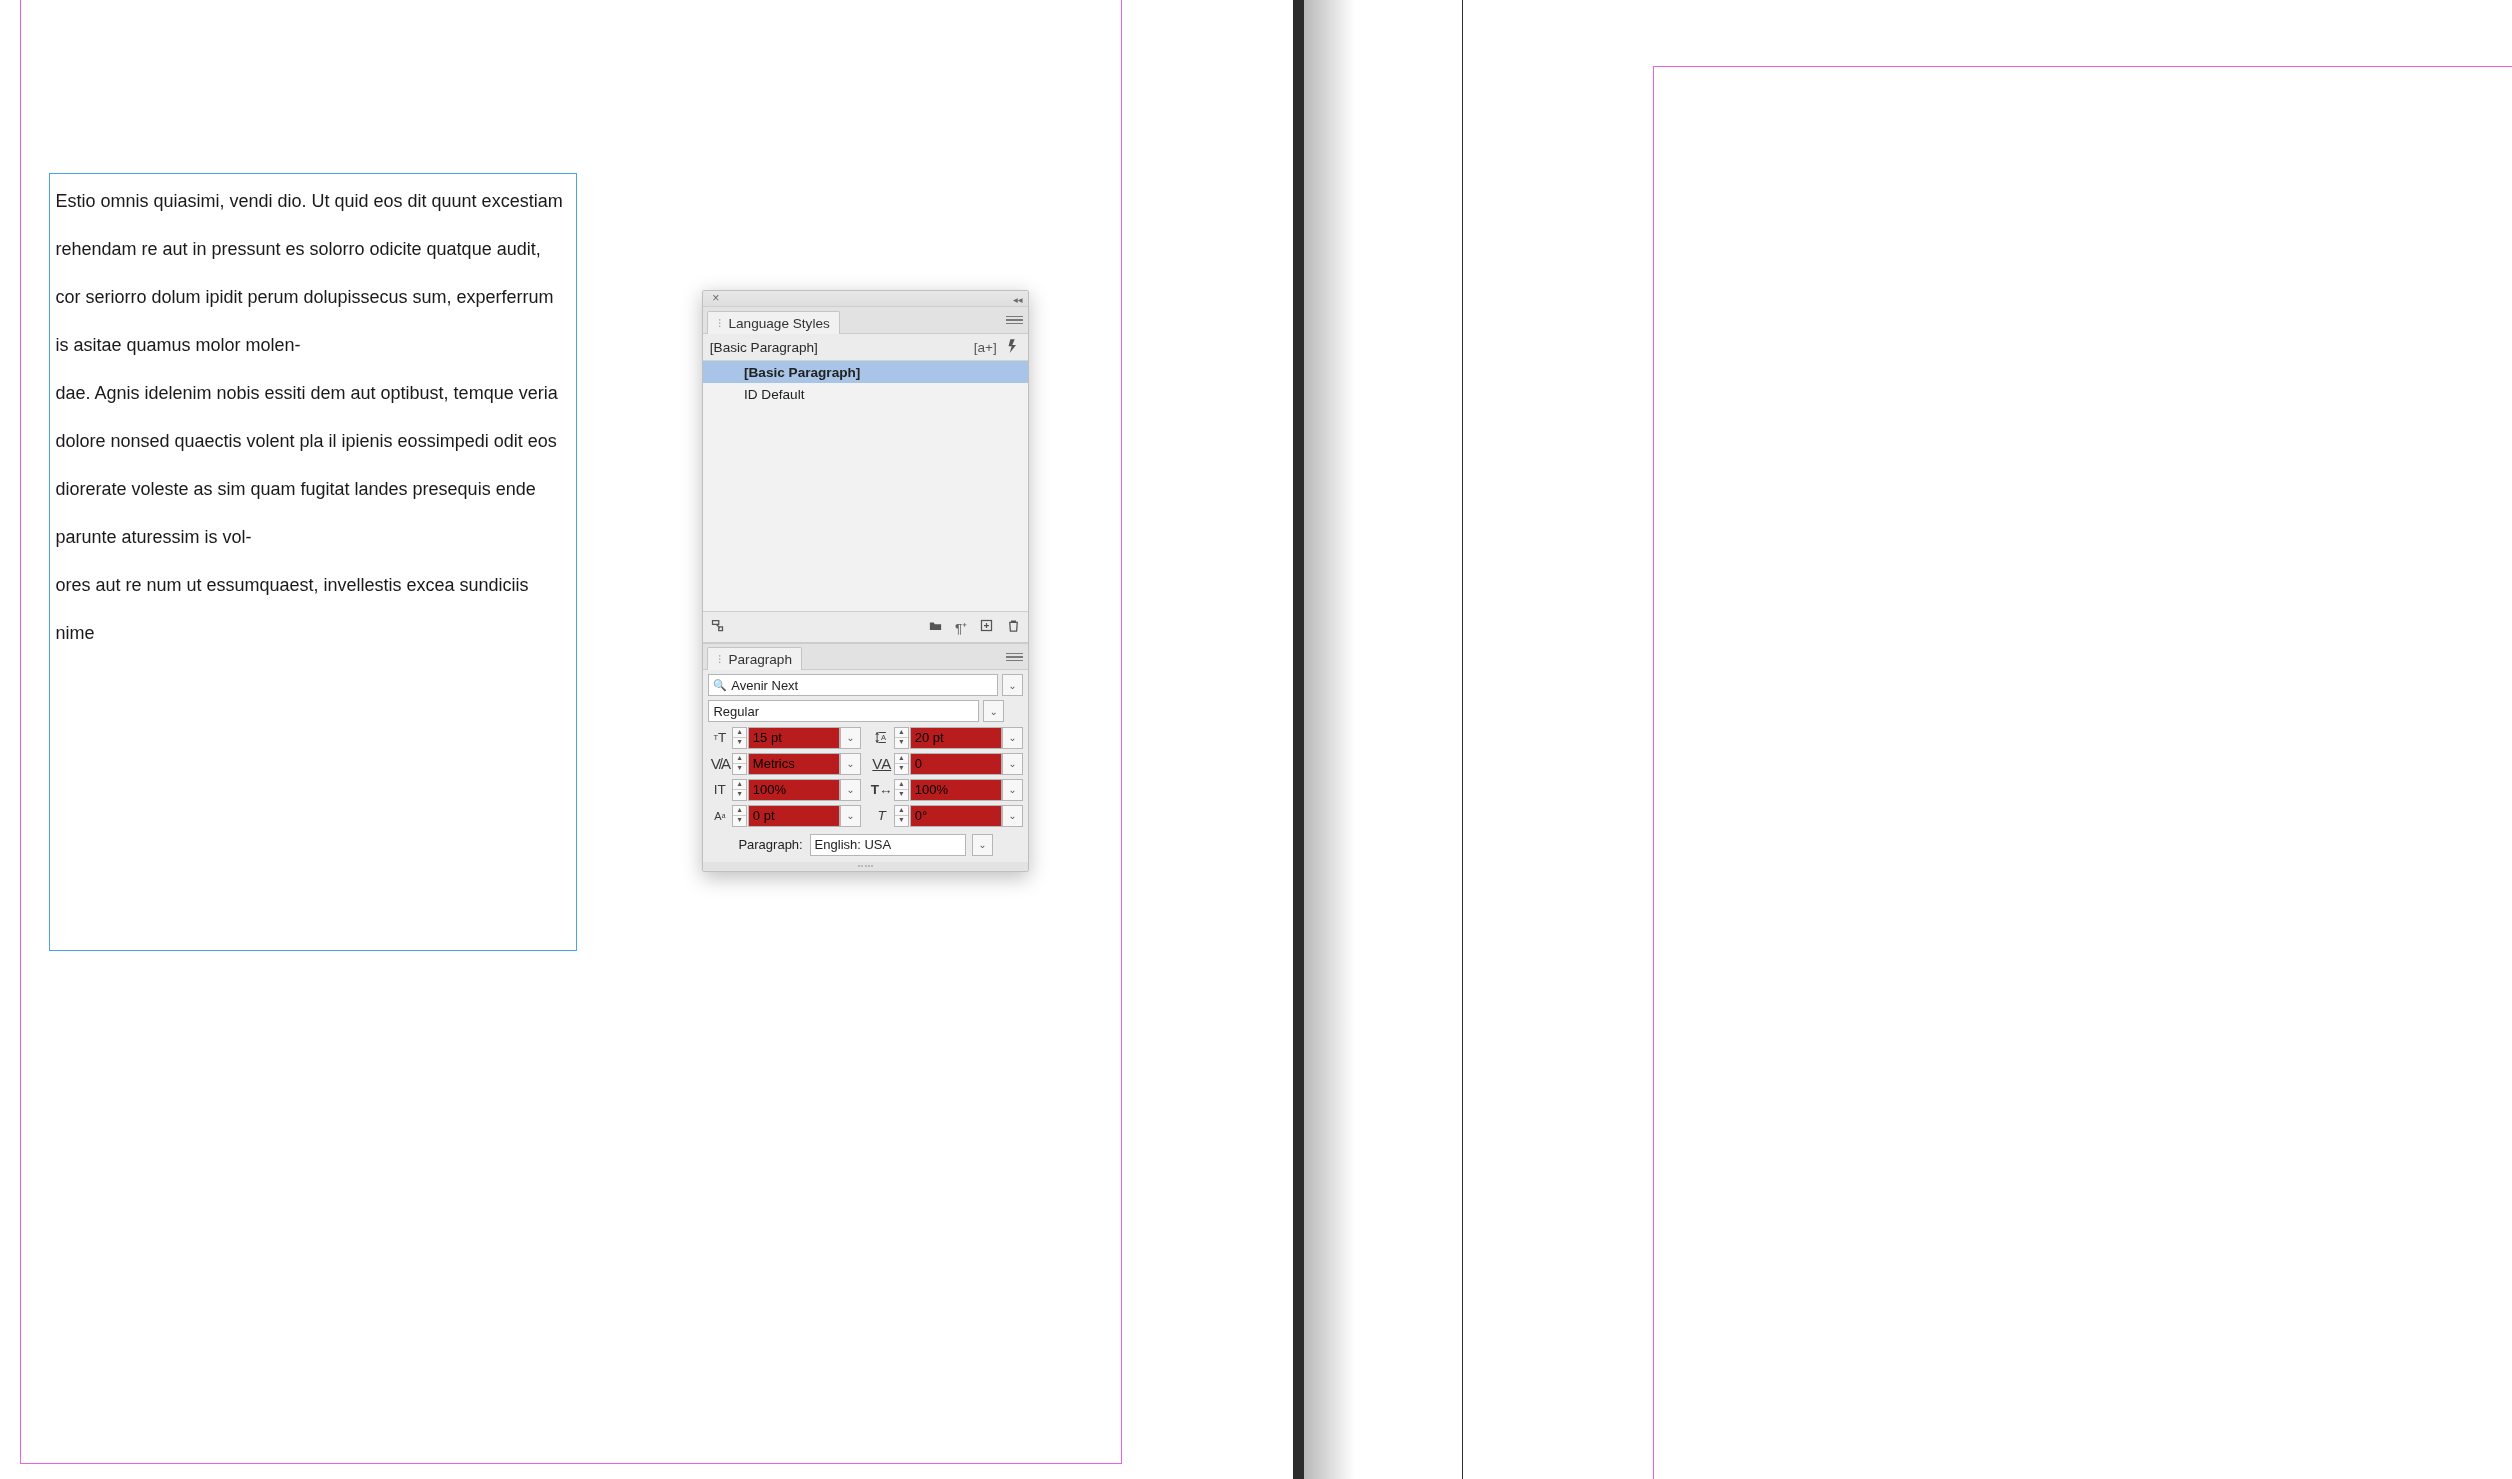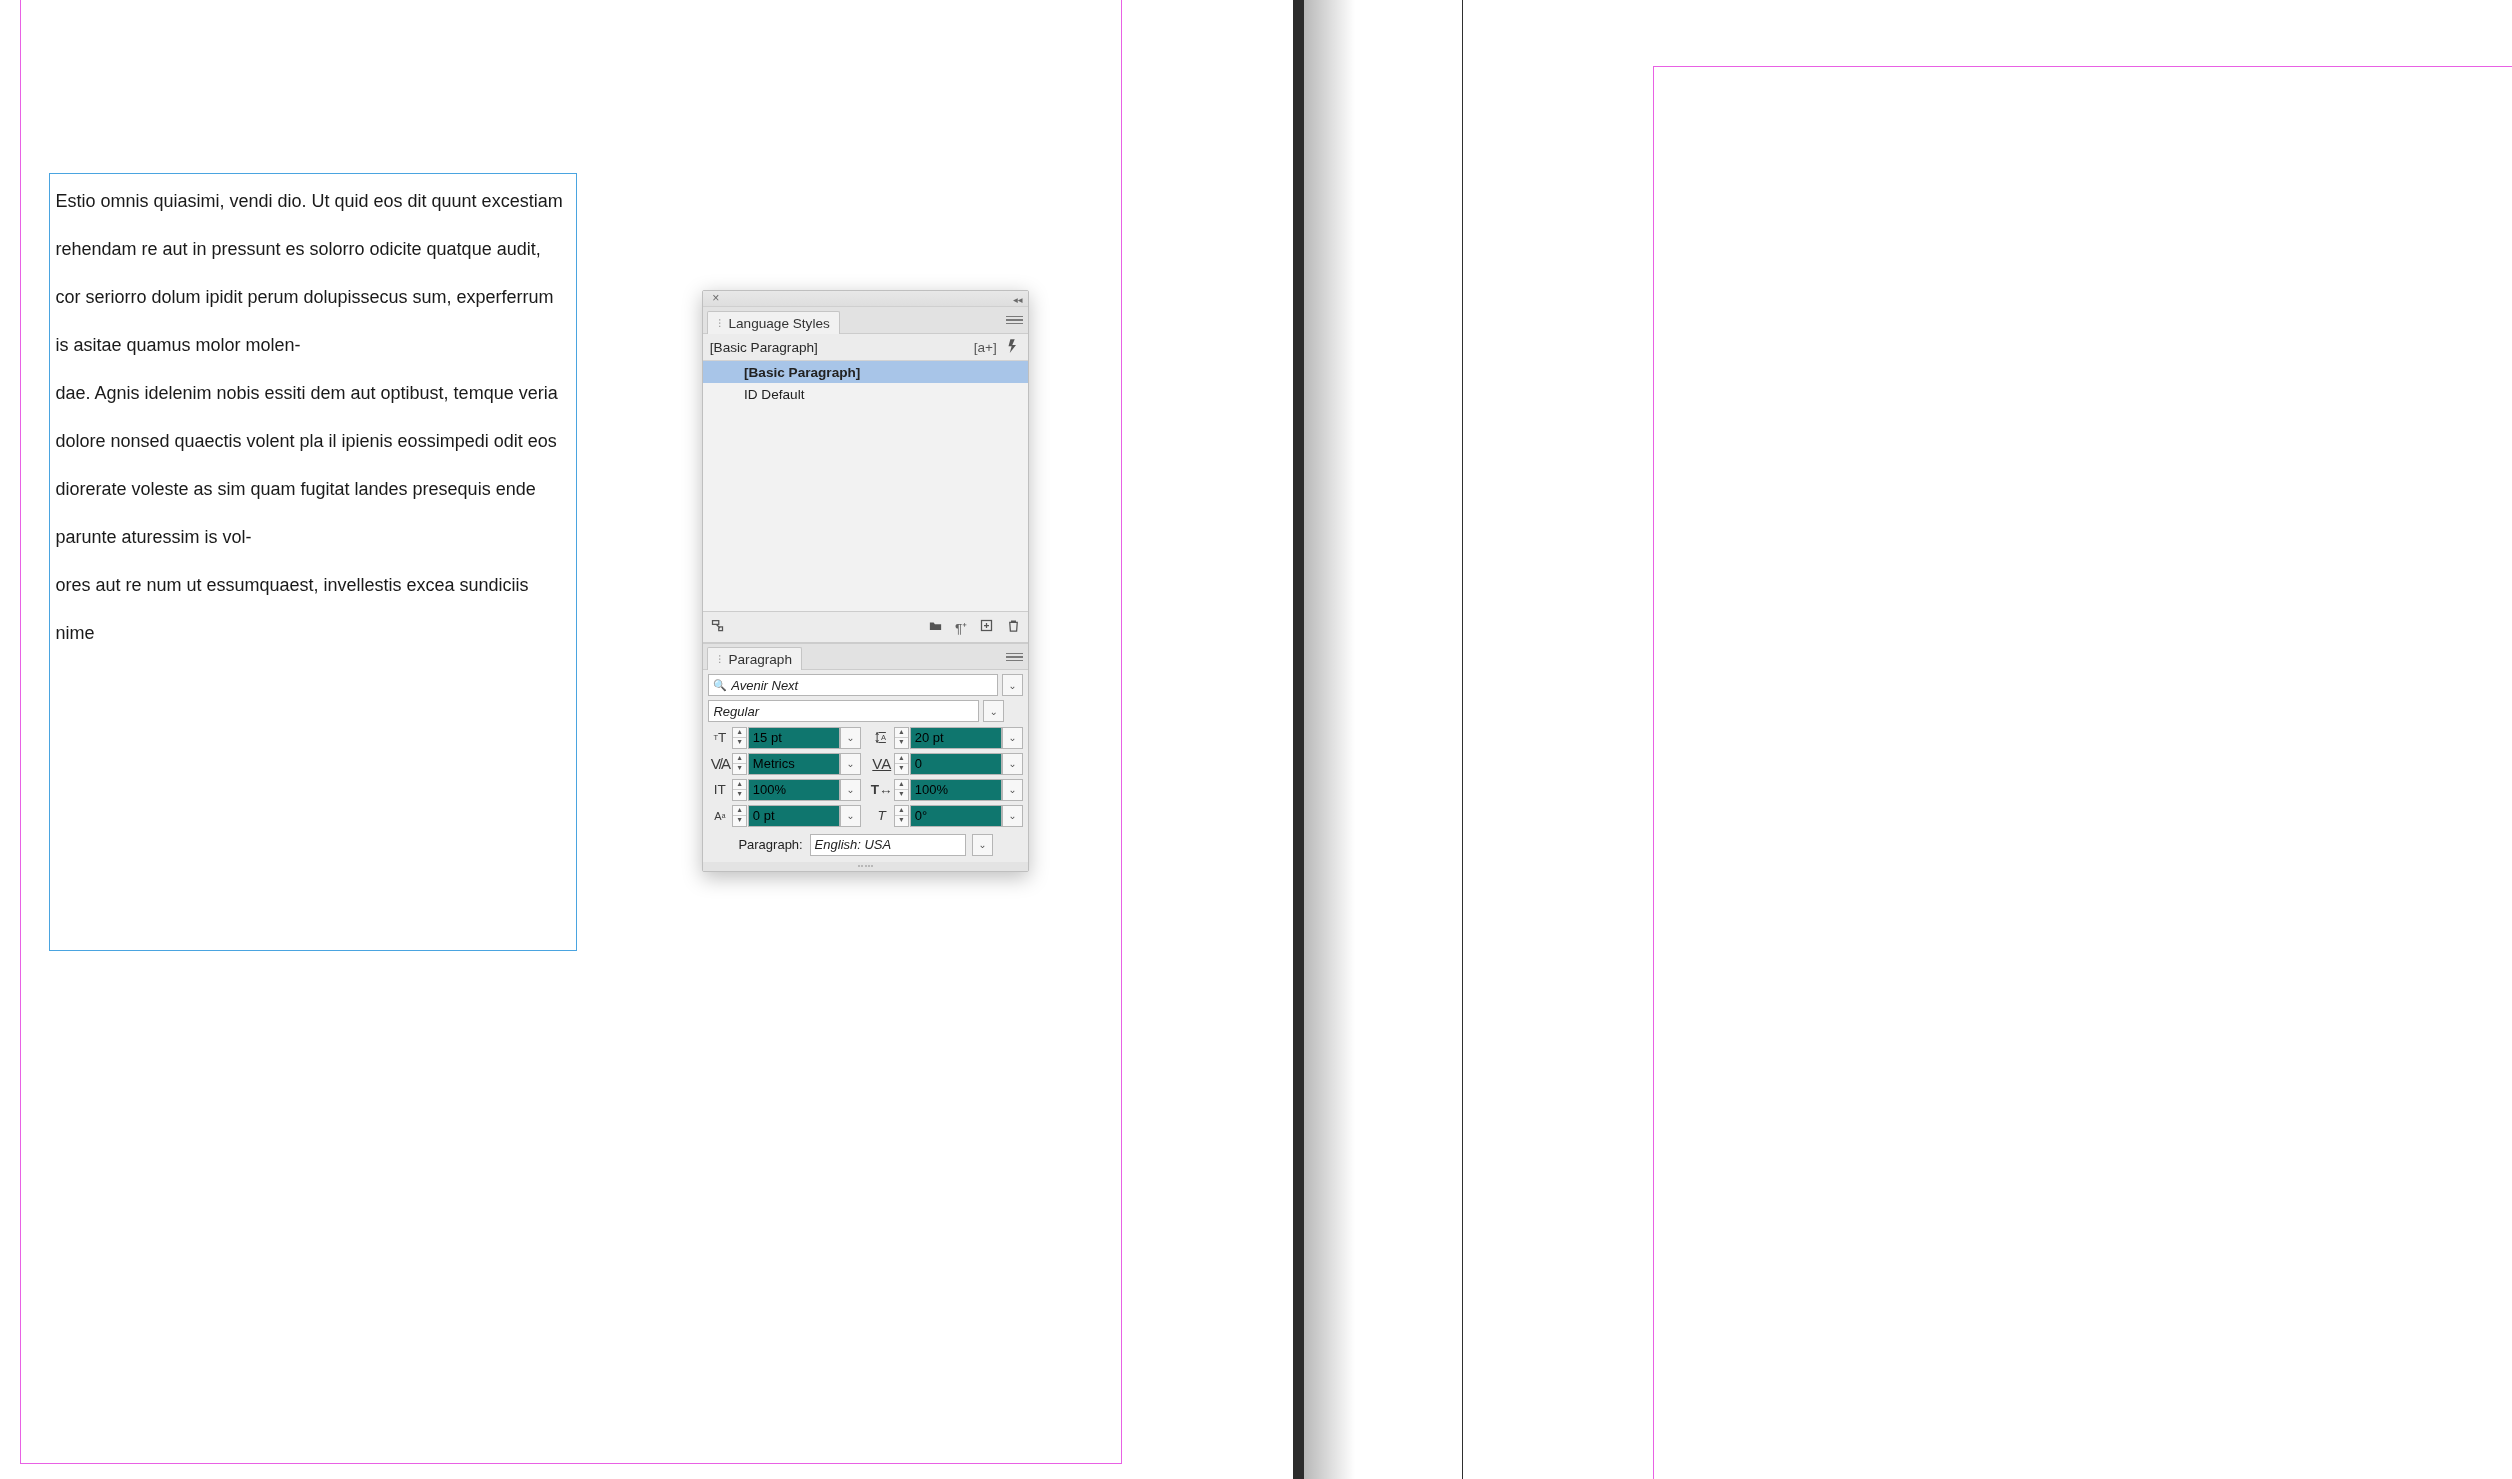--- a/index.html
+++ b/index.html
@@ -229,21 +229,20 @@
     padding:0 4.1px;
     position:relative;
   }
   .combo .search-icon { color:#888; font-size:11px; margin-right:4.1px; }
   .combo input {
     border:none; outline:none;
     font-size:13px;
     width:100%;
     background:transparent;
     color:#222;
-    font-style:italic;
   }
   .dropdown-btn {
     width:20.3px; height:22px;
     background:#f7f7f7;
     border:0.7px solid #b5b5b5;
     display:flex;
     align-items:center;
     justify-content:center;
     cursor:pointer;
     color:#555;
@@ -279,21 +278,21 @@
     font-size:6.8px;
     line-height:8.1px;
     text-align:center;
     color:#555;
     cursor:pointer;
   }
   .stepper div:first-child { border-bottom:0.7px solid #ccc; }
   .value-box {
     flex:1;
     height:22px;
-    background:#0f766e;
+    background:#b91c1c;
     border:0.7px solid #b5b5b5;
     padding:0 4.1px;
     display:flex;
     align-items:center;
   }
   .value-box input {
     border:none; outline:none;
     width:100%;
     font-size:13px;
     background:transparent;

